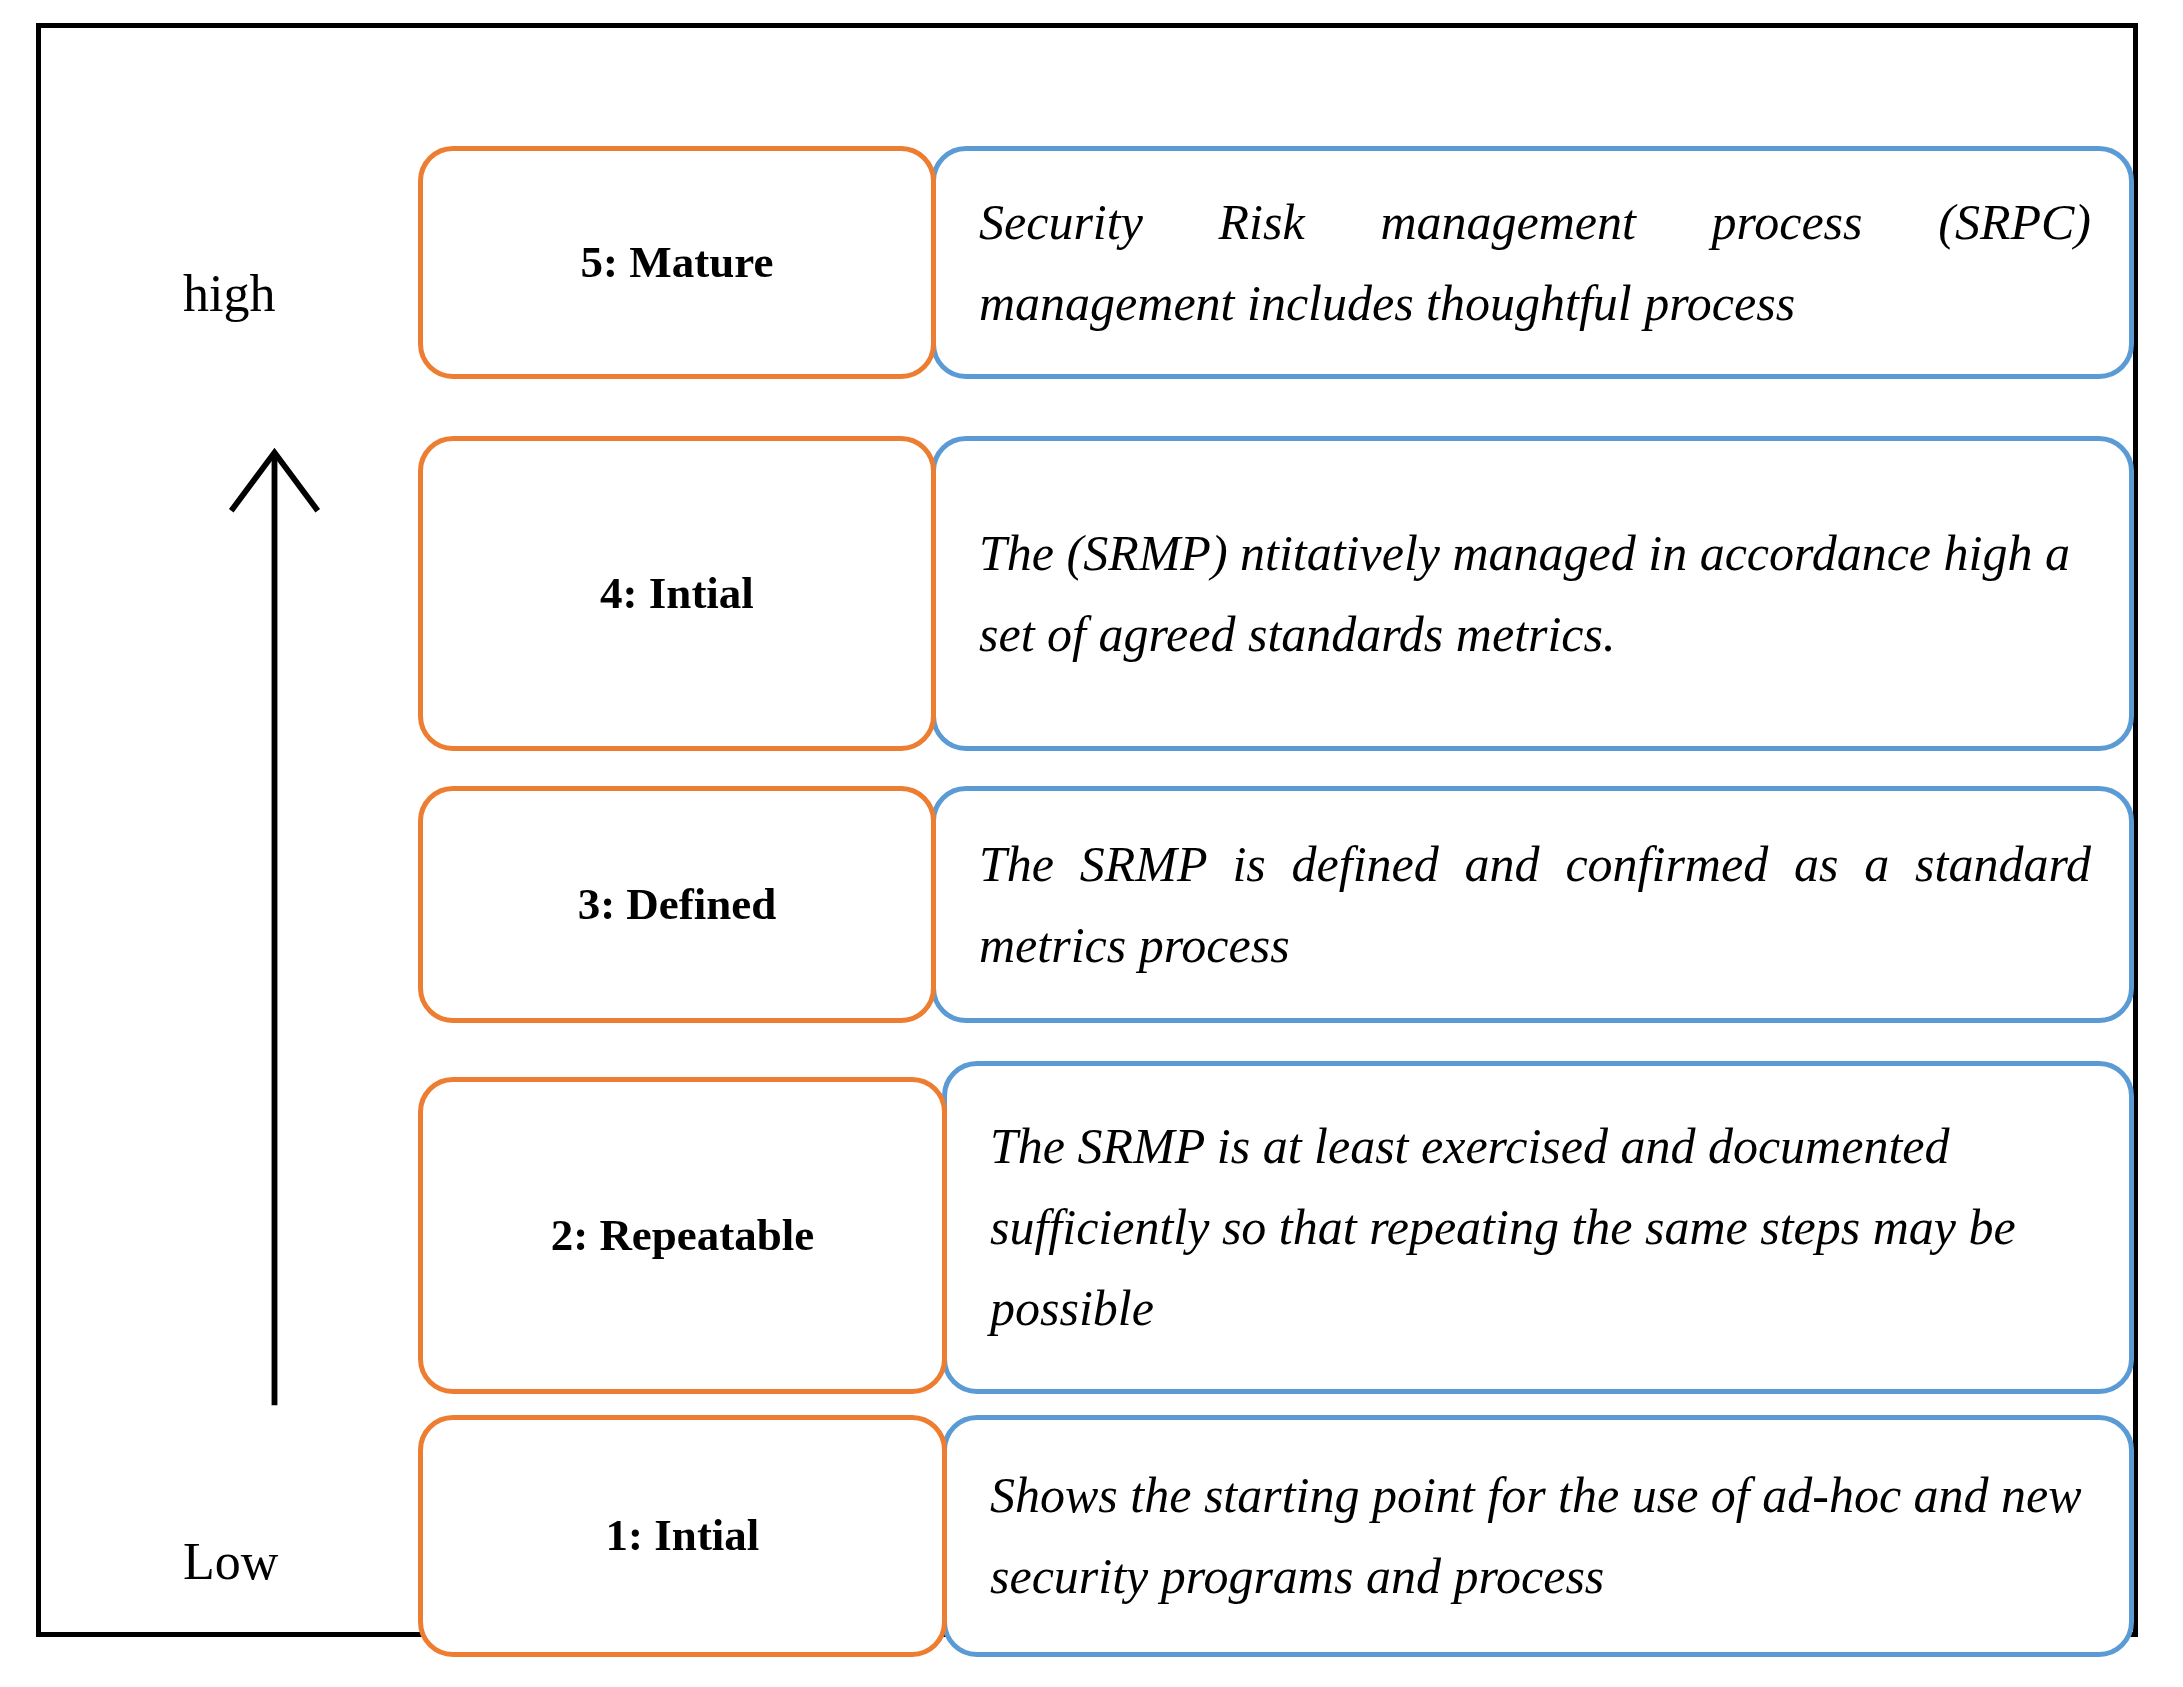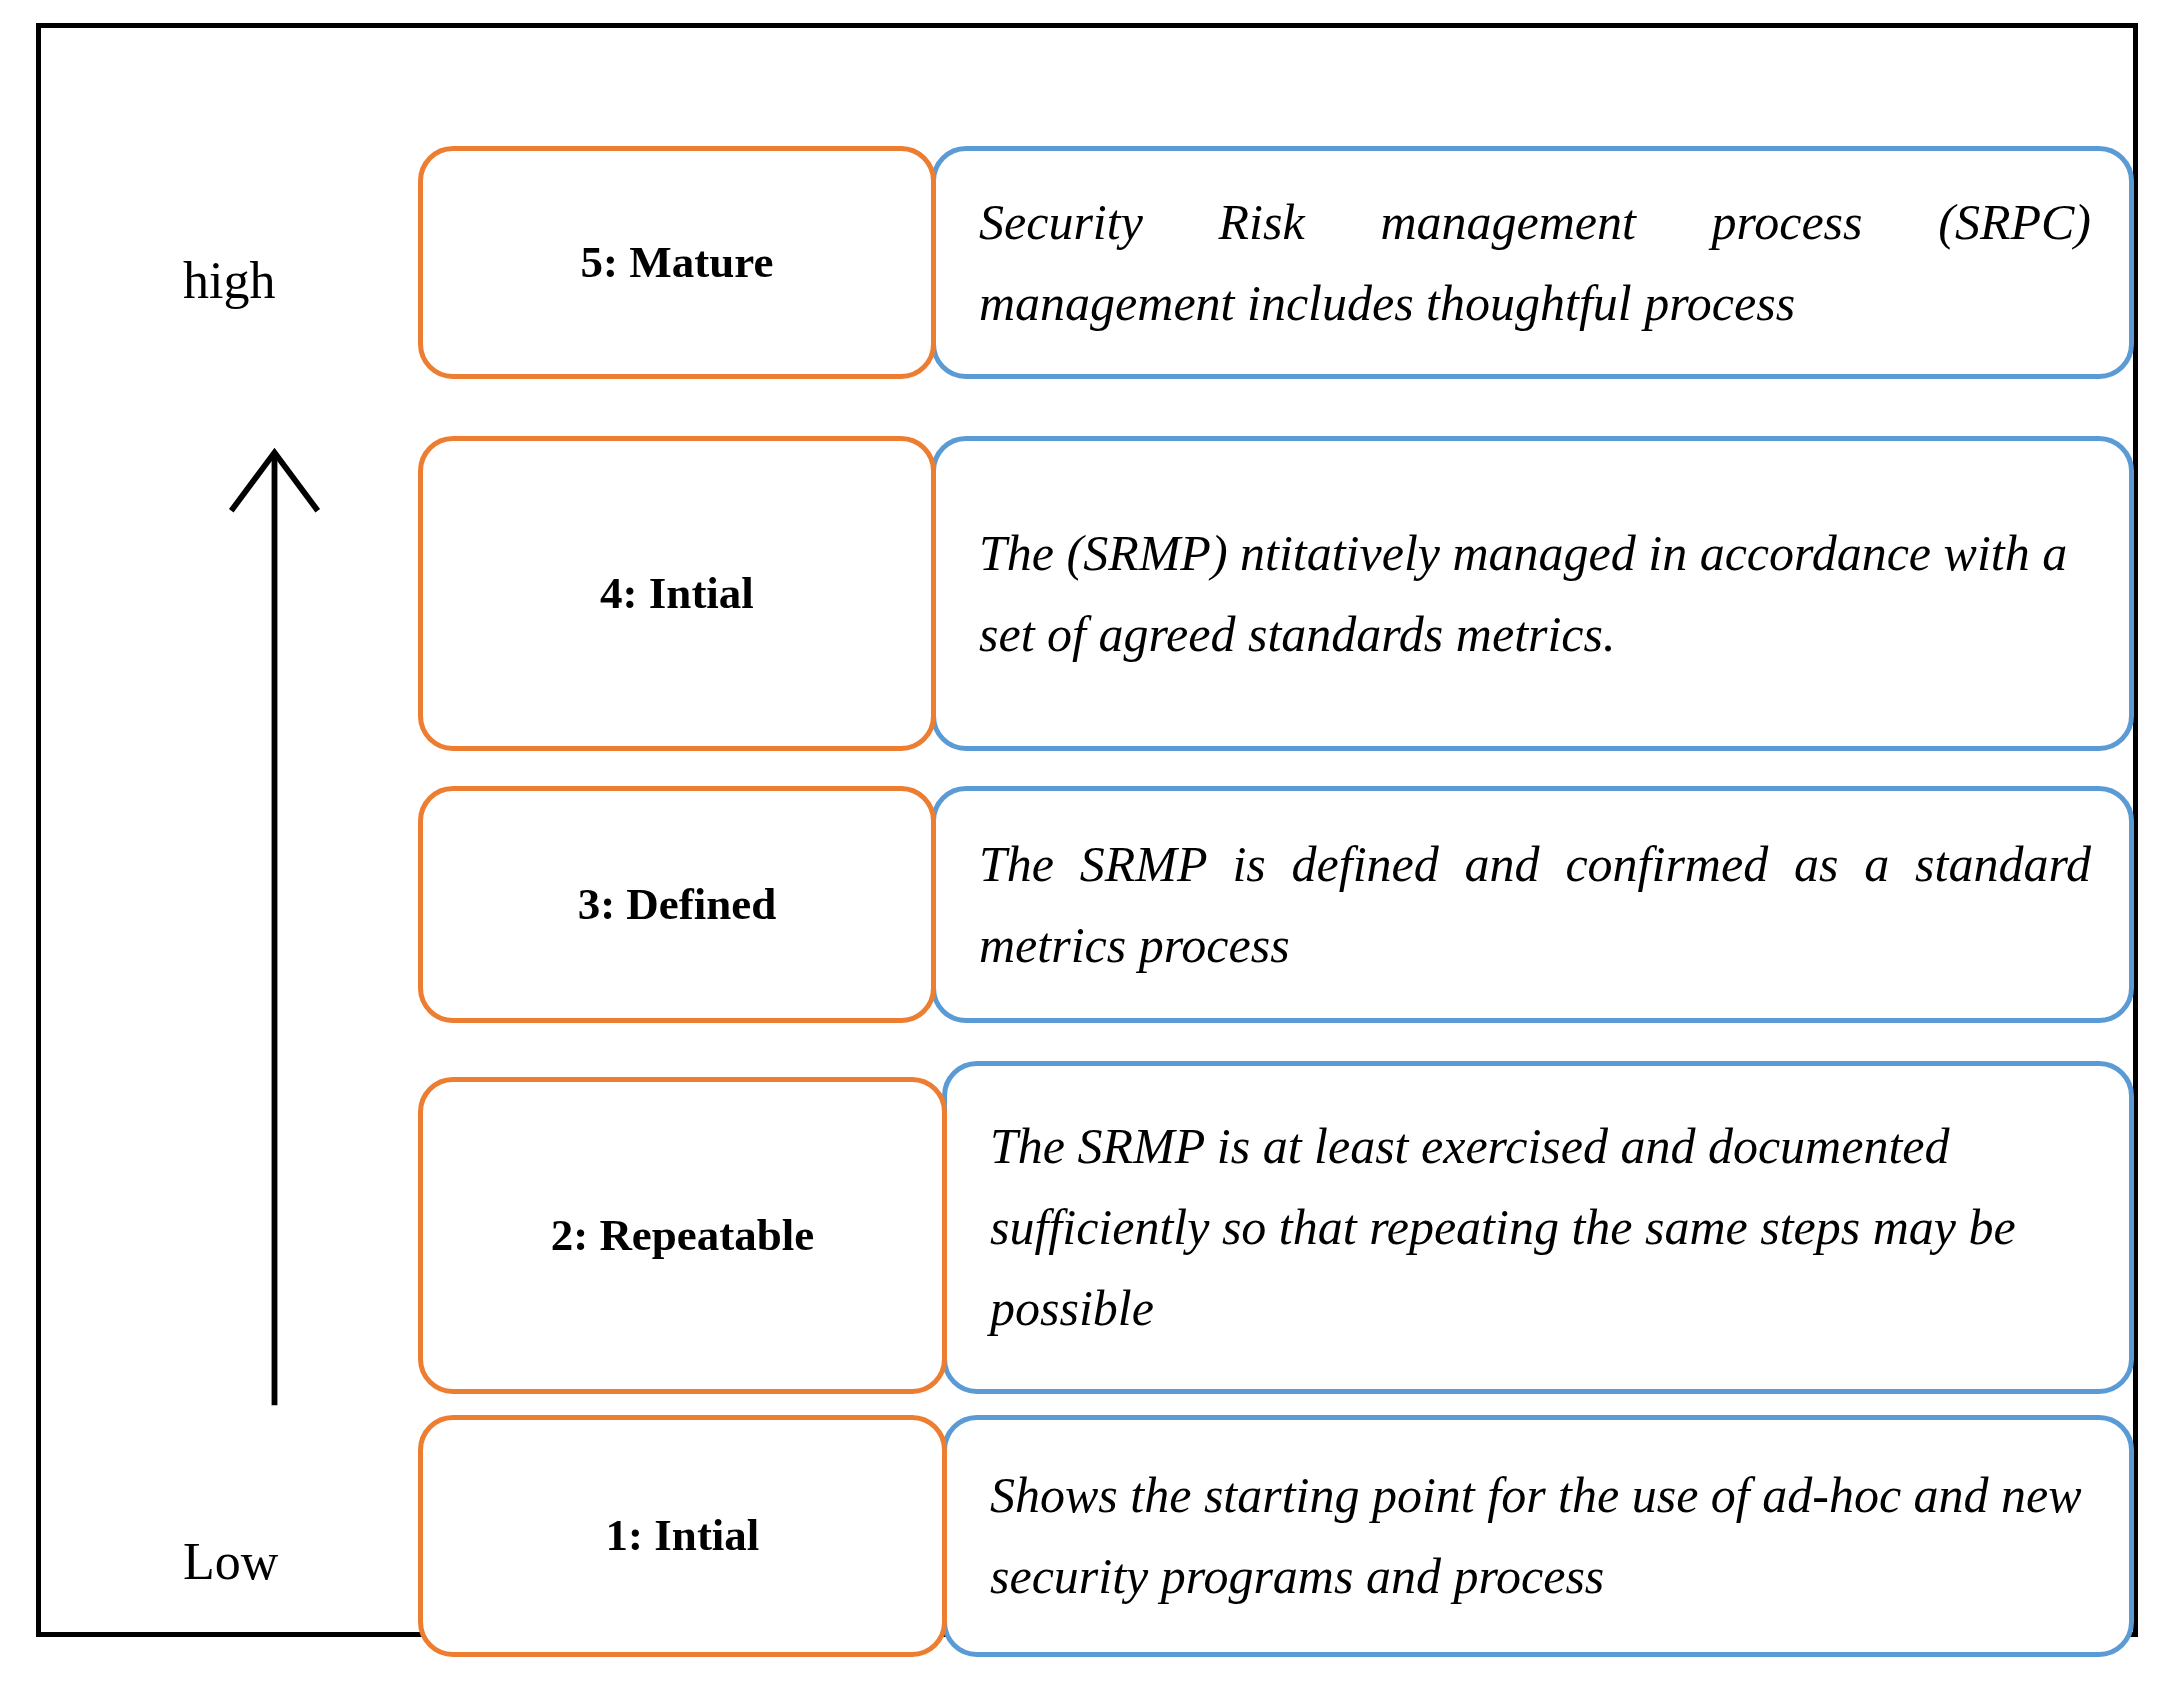--- a/index.html
+++ b/index.html
@@ -44,21 +44,21 @@
   .axis-label {
     position: absolute;
     font-size: 52px;
     color: #000000;
     line-height: 1;
     white-space: nowrap;
     font-family: "Liberation Serif", "DejaVu Serif", serif;
   }
   #axis-label-high {
     left: 142px;
-    top: 227px;
+    top: 240px;
     text-align: center;
   }
   #axis-label-low {
     left: 142px;
     top: 1508px;
   }
   #axis-arrow {
     position: absolute;
     left: 167px;
     top: 412px;
@@ -162,21 +162,21 @@
       <div class="desc-box">
         <div class="desc-box-text justify">Security Risk management process (SRPC) management includes thoughtful process</div>
       </div>
     </div>
 
     <div class="level-row" id="row-4">
       <div class="level-box">
         <span class="level-box-label">4: Intial</span>
       </div>
       <div class="desc-box">
-        <div class="desc-box-text">The (SRMP) ntitatively managed in accordance with a set of agreed standards metrics.</div>
+        <div class="desc-box-text">The (SRMP) ntitatively managed in accordance high a set of agreed standards metrics.</div>
       </div>
     </div>
 
     <div class="level-row" id="row-3">
       <div class="level-box">
         <span class="level-box-label">3: Defined</span>
       </div>
       <div class="desc-box">
         <div class="desc-box-text justify">The SRMP is defined and confirmed as a standard metrics process</div>
       </div>

